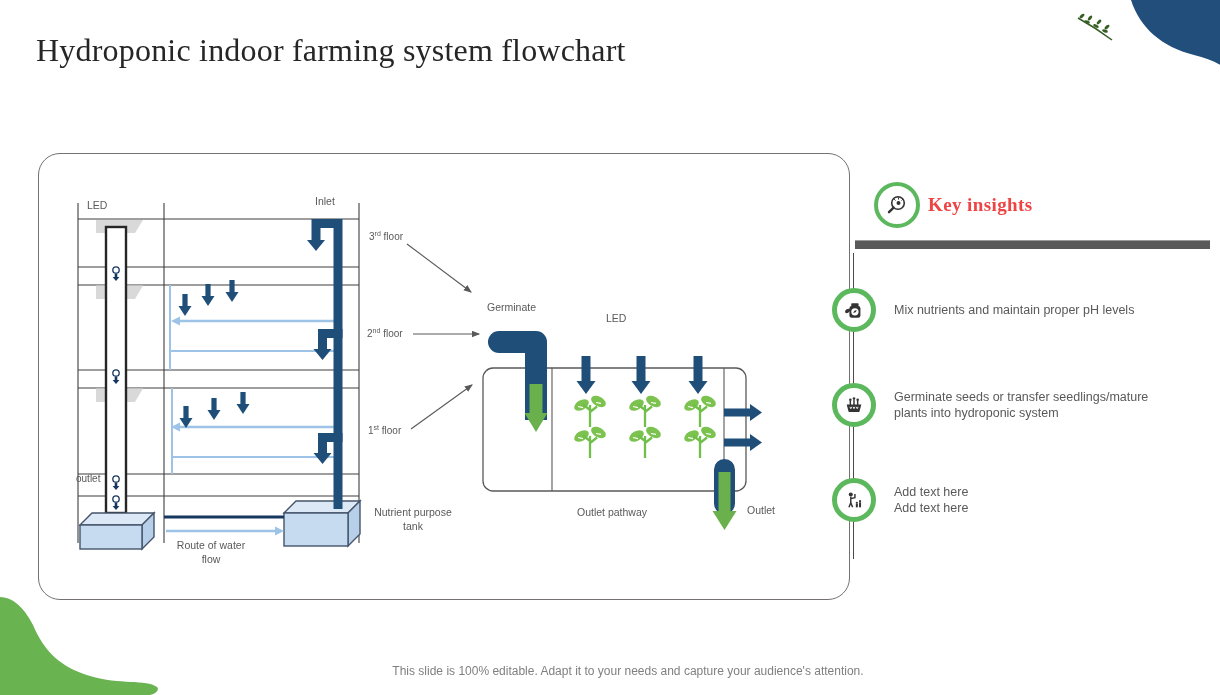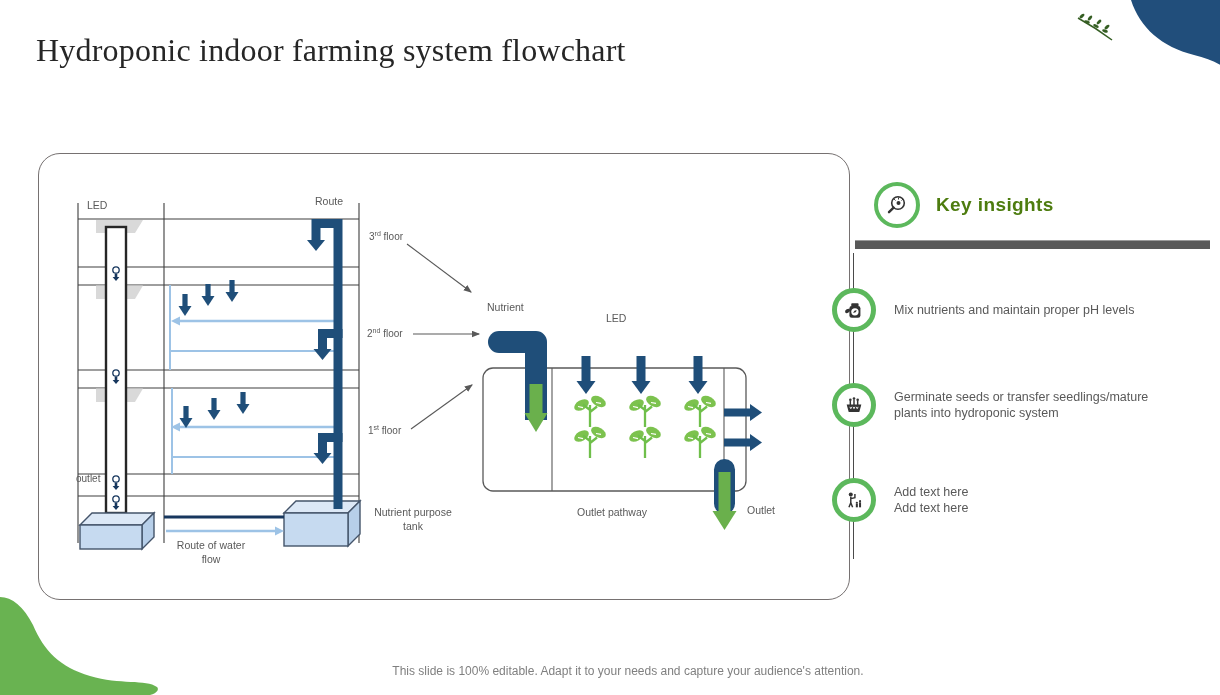--- a/index.html
+++ b/index.html
@@ -13,22 +13,22 @@
   .board{position:absolute;left:38px;top:153px;width:810px;height:445px;background:#fff;
          border:1.4px solid #767171;border-radius:22px;}
   .board svg{position:absolute;left:0;top:0;}
   .lbl{position:absolute;font-size:10.5px;color:#595959;white-space:nowrap;line-height:1.2;text-align:center;}
   .lbl sup{font-size:7px;}
   .lbl.center{white-space:normal;text-align:center;line-height:1.3;}
   
   .ki-header{position:absolute;left:874px;top:182px;display:flex;align-items:center;}
   .ki-ring{width:38px;height:38px;border:4px solid #5cb85c;border-radius:50%;background:#fff;
            display:flex;align-items:center;justify-content:center;flex:0 0 auto;}
-  .ki-title{margin-left:16px;font-family:Liberation Sans, sans-serif;font-weight:bold;
-            font-size:19px;color:#4d7c0f;letter-spacing:.4px;}
+  .ki-title{margin-left:8px;font-family:Liberation Serif, serif;font-weight:bold;
+            font-size:19px;color:#ef4444;letter-spacing:.4px;}
   .ki-bar{position:absolute;left:855px;top:240px;width:355px;height:8px;background:#595959;
           border-top:1px solid #9a9a9a;}
   .ki-line{position:absolute;left:853px;top:253px;width:1px;height:306px;background:#4a4a4a;}
   .insight{position:absolute;left:832px;display:flex;align-items:center;min-height:44px;}
   .in-ring{width:34px;height:34px;border:5px solid #5cb85c;border-radius:50%;background:#fff;
            display:flex;align-items:center;justify-content:center;flex:0 0 auto;}
   .in-text{margin-left:18px;font-size:12.5px;color:#595959;line-height:1.3;width:330px;}
   .footer{position:absolute;left:0;top:664px;width:100%;text-align:center;font-size:12px;color:#7f7f7f;}
   .pagenum{position:absolute;right:24px;top:664px;font-size:10px;color:#7f7f7f;margin-left:24px;}
 </style>
@@ -193,26 +193,26 @@
       </g>
 
       <g>
         <rect x="675" y="305" width="21" height="55" rx="10.5" fill="#1f4e79"></rect>
         <rect x="679.5" y="318" width="12" height="41" fill="#6ab04c"></rect>
         <polygon points="673.5,357 697.5,357 685.5,376" fill="#6ab04c"></polygon>
       </g>
     </svg>
 
     <div class="lbl" style="left:48px;top:45px">LED</div>
-    <div class="lbl" style="left:276px;top:41px">Route</div>
+    <div class="lbl" style="left:276px;top:41px">Inlet</div>
     <div class="lbl" style="left:37px;top:319px;font-size:10px">outlet</div>
     <div class="lbl" style="left:330px;top:76px;font-size:10px"><span>3</span><sup>rd</sup><span> floor</span></div>
     <div class="lbl" style="left:328px;top:173px;font-size:10px"><span>2</span><sup>nd</sup><span> floor</span></div>
     <div class="lbl" style="left:329px;top:270px;font-size:10px"><span>1</span><sup>st</sup><span> floor</span></div>
-    <div class="lbl" style="left:448px;top:147px">Nutrient</div>
+    <div class="lbl" style="left:448px;top:147px">Germinate</div>
     <div class="lbl" style="left:567px;top:158px">LED</div>
     <div class="lbl center" style="left:330px;top:352px;width:88px">Nutrient purpose tank</div>
     <div class="lbl center" style="left:130px;top:385px;width:84px">Route of water flow</div>
     <div class="lbl" style="left:538px;top:352px">Outlet pathway</div>
     <div class="lbl" style="left:708px;top:350px">Outlet</div>
   </div>
 
   <div class="ki-header">
     <div class="ki-ring">
       <svg width="24" height="24" viewBox="0 0 24 24">

